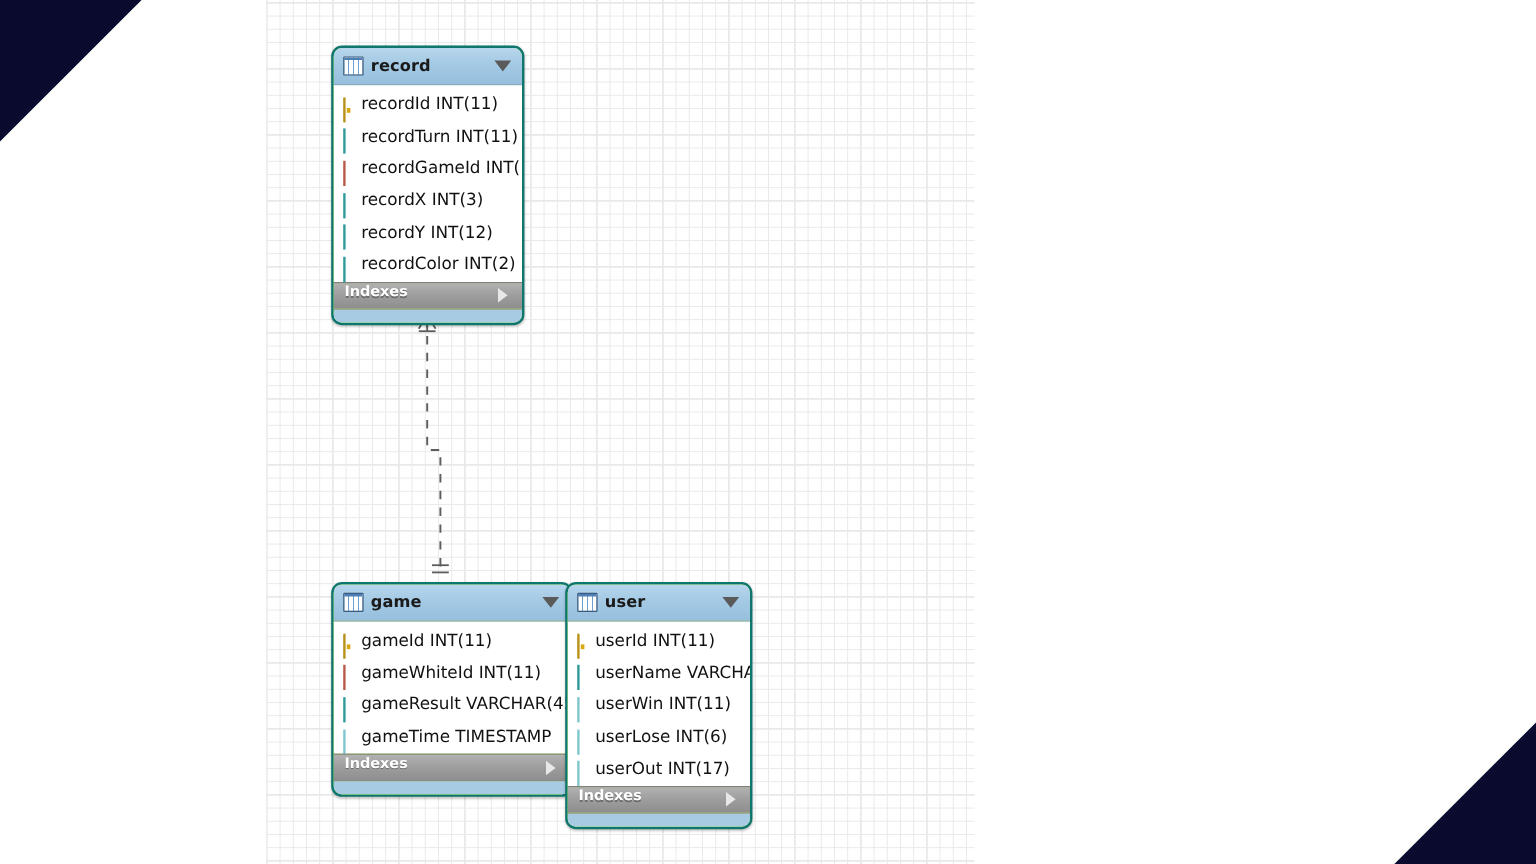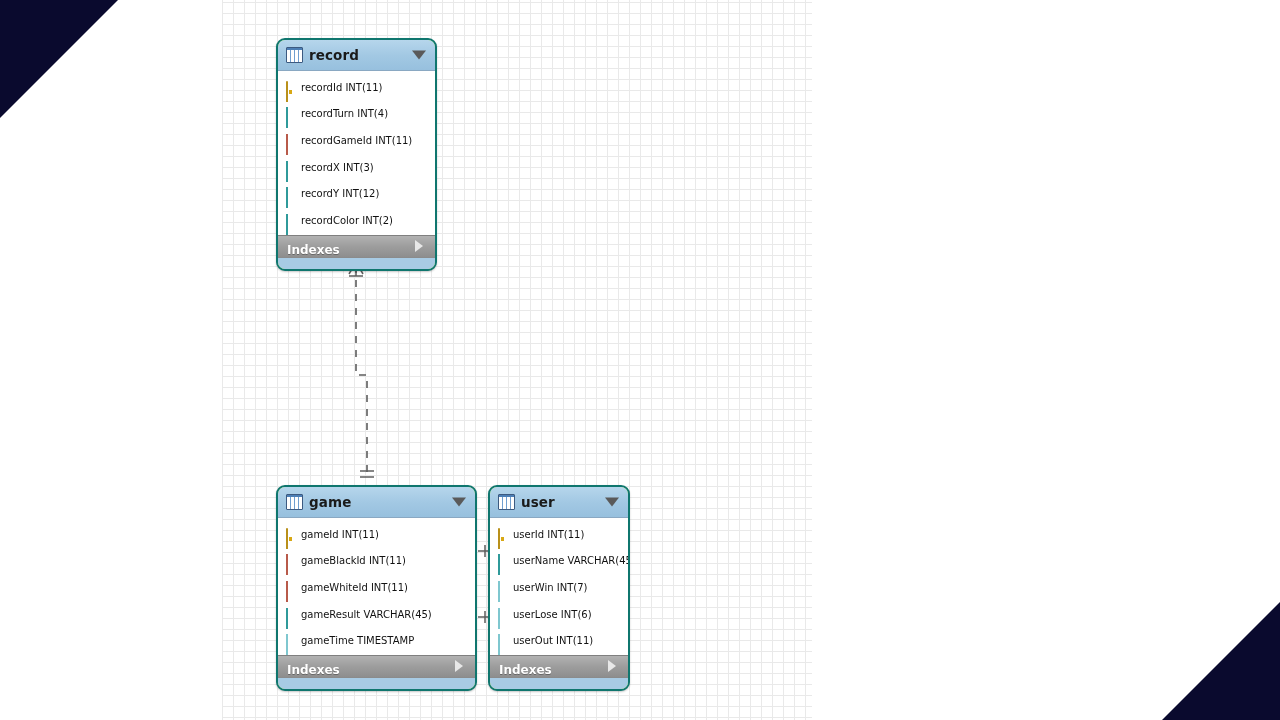--- a/index.html
+++ b/index.html
@@ -114,21 +114,21 @@
     padding: 2px 0 1px 0;
   }
   .field-row {
     height: 26.6px;
     display: flex;
     align-items: center;
     padding-left: 8px;
     white-space: nowrap;
   }
   .field-label {
-    font-size: 10px;
+    font-size: 14px;
     color: #111111;
     margin-left: 4px;
   }
   
   .ico {
     width: 11px; height: 11px;
     flex: 0 0 auto;
     position: relative;
   }
   .ico-pk {
@@ -150,21 +150,21 @@
     transform: rotate(45deg);
     box-sizing: border-box;
   }
   .d-cyan  { background: linear-gradient(135deg,#c8f6f6 0%, #64e0e0 55%, #2ec4c4 100%); border: 1px solid #2f9a9a; }
   .d-red   { background: linear-gradient(135deg,#ffd3cc 0%, #f09a8c 55%, #dd6a58 100%); border: 1px solid #b85a4a; }
   .d-hollow{ background: #ffffff; border: 1px solid #7fc7cf; }
 
   .tbl-indexes {
     height: 21px;
     display: flex;
-    align-items: flex-end;
+    align-items: flex-start;
     padding: 0 8px 0 9px;
     background: linear-gradient(to bottom, #b2b2b2 0%, #9d9d9d 50%, #8e8e8e 100%);
     border-top: 1px solid #7f7f7f;
     border-bottom: 1px solid #8b8b8b;
     position: relative;
   }
   .idx-label {
     font-size: 12px;
     font-weight: bold;
     color: #ffffff;
@@ -265,21 +265,21 @@
         <span class="tbl-title">record</span>
         <span class="tbl-caret"></span>
       </div>
       <div class="tbl-fields">
         <div class="field-row">
           <span class="ico"><span class="ico-pk"></span></span>
           <span class="field-label">recordId INT(11)</span>
         </div>
         <div class="field-row">
           <span class="ico"><span class="ico-diamond d-cyan"></span></span>
-          <span class="field-label">recordTurn INT(4)</span>
+          <span class="field-label">recordTurn INT(11)</span>
         </div>
         <div class="field-row">
           <span class="ico"><span class="ico-diamond d-red"></span></span>
           <span class="field-label">recordGameId INT(11)</span>
         </div>
         <div class="field-row">
           <span class="ico"><span class="ico-diamond d-cyan"></span></span>
           <span class="field-label">recordX INT(3)</span>
         </div>
         <div class="field-row">
@@ -303,67 +303,63 @@
         <span class="tbl-title">game</span>
         <span class="tbl-caret"></span>
       </div>
       <div class="tbl-fields">
         <div class="field-row">
           <span class="ico"><span class="ico-pk"></span></span>
           <span class="field-label">gameId INT(11)</span>
         </div>
         <div class="field-row">
           <span class="ico"><span class="ico-diamond d-red"></span></span>
-          <span class="field-label">gameBlackId INT(11)</span>
-        </div>
-        <div class="field-row">
-          <span class="ico"><span class="ico-diamond d-red"></span></span>
           <span class="field-label">gameWhiteId INT(11)</span>
         </div>
         <div class="field-row">
           <span class="ico"><span class="ico-diamond d-cyan"></span></span>
           <span class="field-label">gameResult VARCHAR(45)</span>
         </div>
         <div class="field-row">
           <span class="ico"><span class="ico-diamond d-hollow"></span></span>
           <span class="field-label">gameTime TIMESTAMP</span>
         </div>
       </div>
       <div class="tbl-indexes">
         <span class="idx-label">Indexes</span>
         <span class="idx-caret"></span>
       </div>
       <div class="tbl-footer"></div>
     </div>
-    <div class="table-box" style="left: 488px; top: 485px; width: 142px;">
+    <div class="table-box" style="left: 471px; top: 485px; width: 156px;">
       <div class="tbl-header">
         <span class="tbl-icon"></span>
         <span class="tbl-title">user</span>
         <span class="tbl-caret"></span>
       </div>
       <div class="tbl-fields">
         <div class="field-row">
           <span class="ico"><span class="ico-pk"></span></span>
           <span class="field-label">userId INT(11)</span>
         </div>
         <div class="field-row">
           <span class="ico"><span class="ico-diamond d-cyan"></span></span>
           <span class="field-label">userName VARCHAR(45)</span>
         </div>
         <div class="field-row">
           <span class="ico"><span class="ico-diamond d-hollow"></span></span>
-          <span class="field-label">userWin INT(7)</span>
+          <span class="field-label">userWin INT(11)</span>
         </div>
         <div class="field-row">
           <span class="ico"><span class="ico-diamond d-hollow"></span></span>
           <span class="field-label">userLose INT(6)</span>
         </div>
         <div class="field-row">
           <span class="ico"><span class="ico-diamond d-hollow"></span></span>
-          <span class="field-label">userOut INT(11)</span>
+          <span class="field-label">userOut INT(17)</span>
         </div>
       </div>
       <div class="tbl-indexes">
         <span class="idx-label">Indexes</span>
         <span class="idx-caret"></span>
       </div>
       <div class="tbl-footer"></div>
     </div>
   </div>
 

